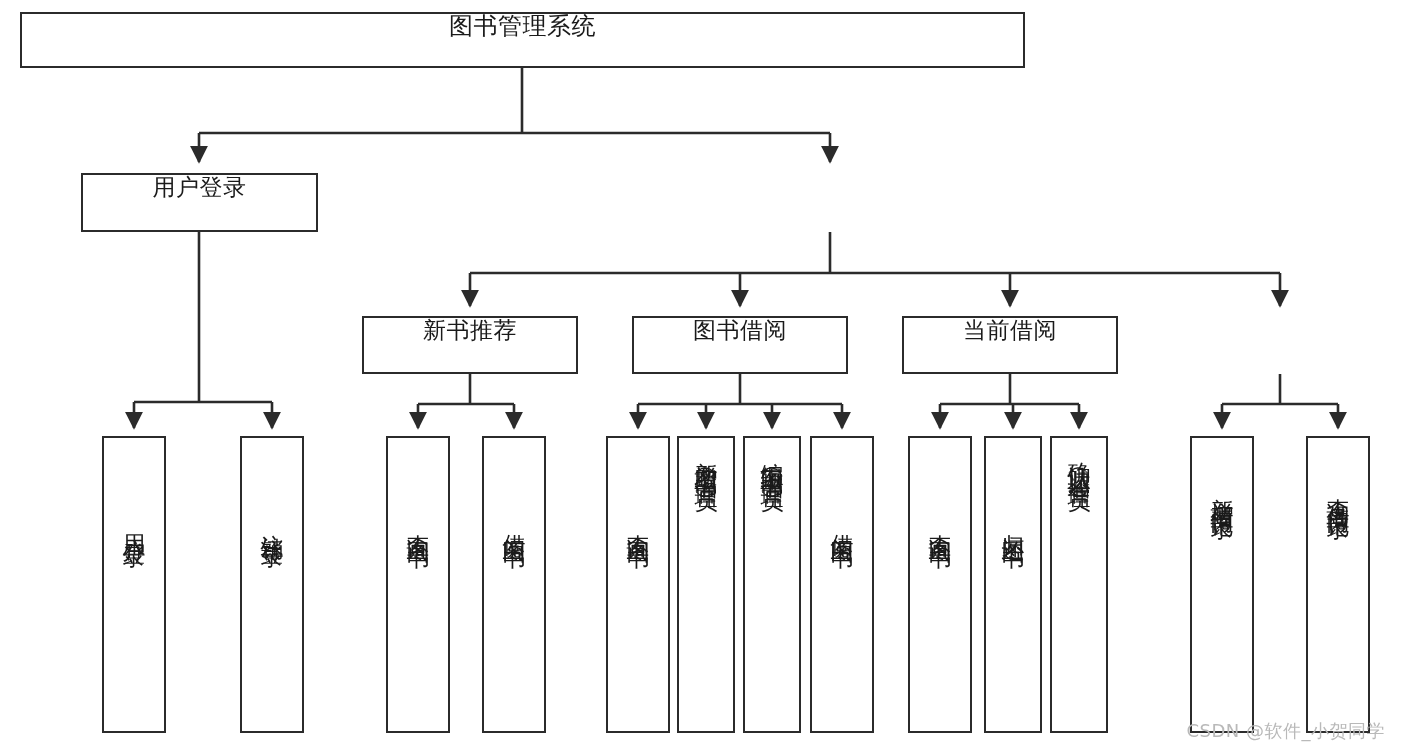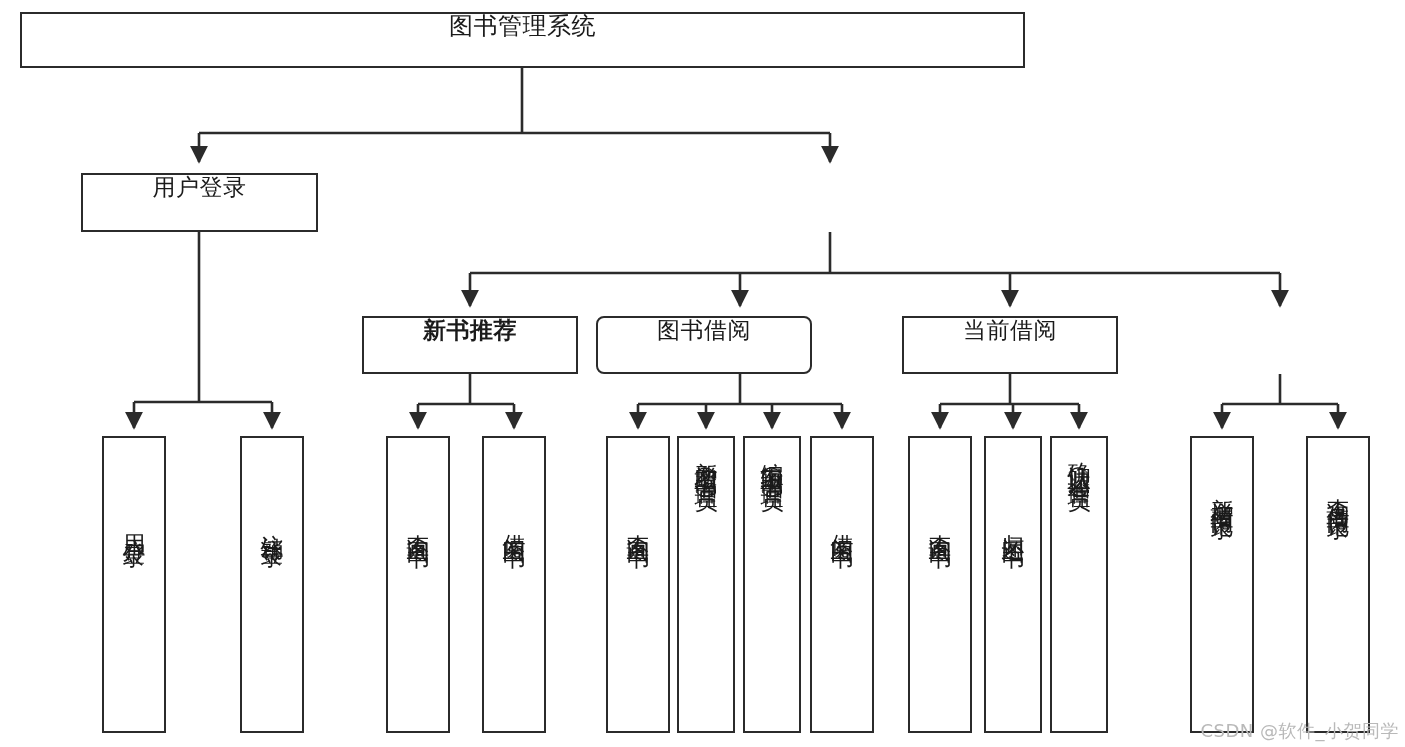--- a/index.html
+++ b/index.html
@@ -62,21 +62,21 @@
   .node.vert .label {
     writing-mode: vertical-rl;
     text-orientation: upright;
     font-size: 23px;
     line-height: 1;
     letter-spacing: 4px;
     white-space: nowrap;
   }
   .watermark {
     position: absolute;
-    right: 6px;
+    right: 20px;
     bottom: 4px;
     font-size: 18px;
     color: #b9b9b9;
     letter-spacing: 0.5px;
     white-space: nowrap;
   }
 </style>
 </head>
 <body>
 
@@ -145,24 +145,24 @@
   </svg>
 
   <div class="node horiz root" style="left:20px; top:12px; width:1005px; height:56px;">
     <span class="label">图书管理系统</span>
   </div>
 
   <div class="node horiz" style="left:81px; top:173px; width:237px; height:59px;">
     <span class="label">用户登录</span>
   </div>
 
-  <div class="node horiz" style="left:362px; top:316px; width:216px; height:58px;font-weight:bold;">
+  <div class="node horiz" style="left:362px; top:316px; width:216px; height:58px;">
     <span class="label">新书推荐</span>
   </div>
-  <div class="node horiz" style="left:596px; top:316px; width:216px; height:58px;border-radius:8px;">
+  <div class="node horiz" style="left:632px; top:316px; width:216px; height:58px;">
     <span class="label">图书借阅</span>
   </div>
   <div class="node horiz" style="left:902px; top:316px; width:216px; height:58px;">
     <span class="label">当前借阅</span>
   </div>
 
   <div class="node vert" style="left:102px; top:436px; width:64px; height:297px; padding-top:78px;">
     <span class="label">用户登录</span>
   </div>
   <div class="node vert" style="left:240px; top:436px; width:64px; height:297px; padding-top:78px;">

